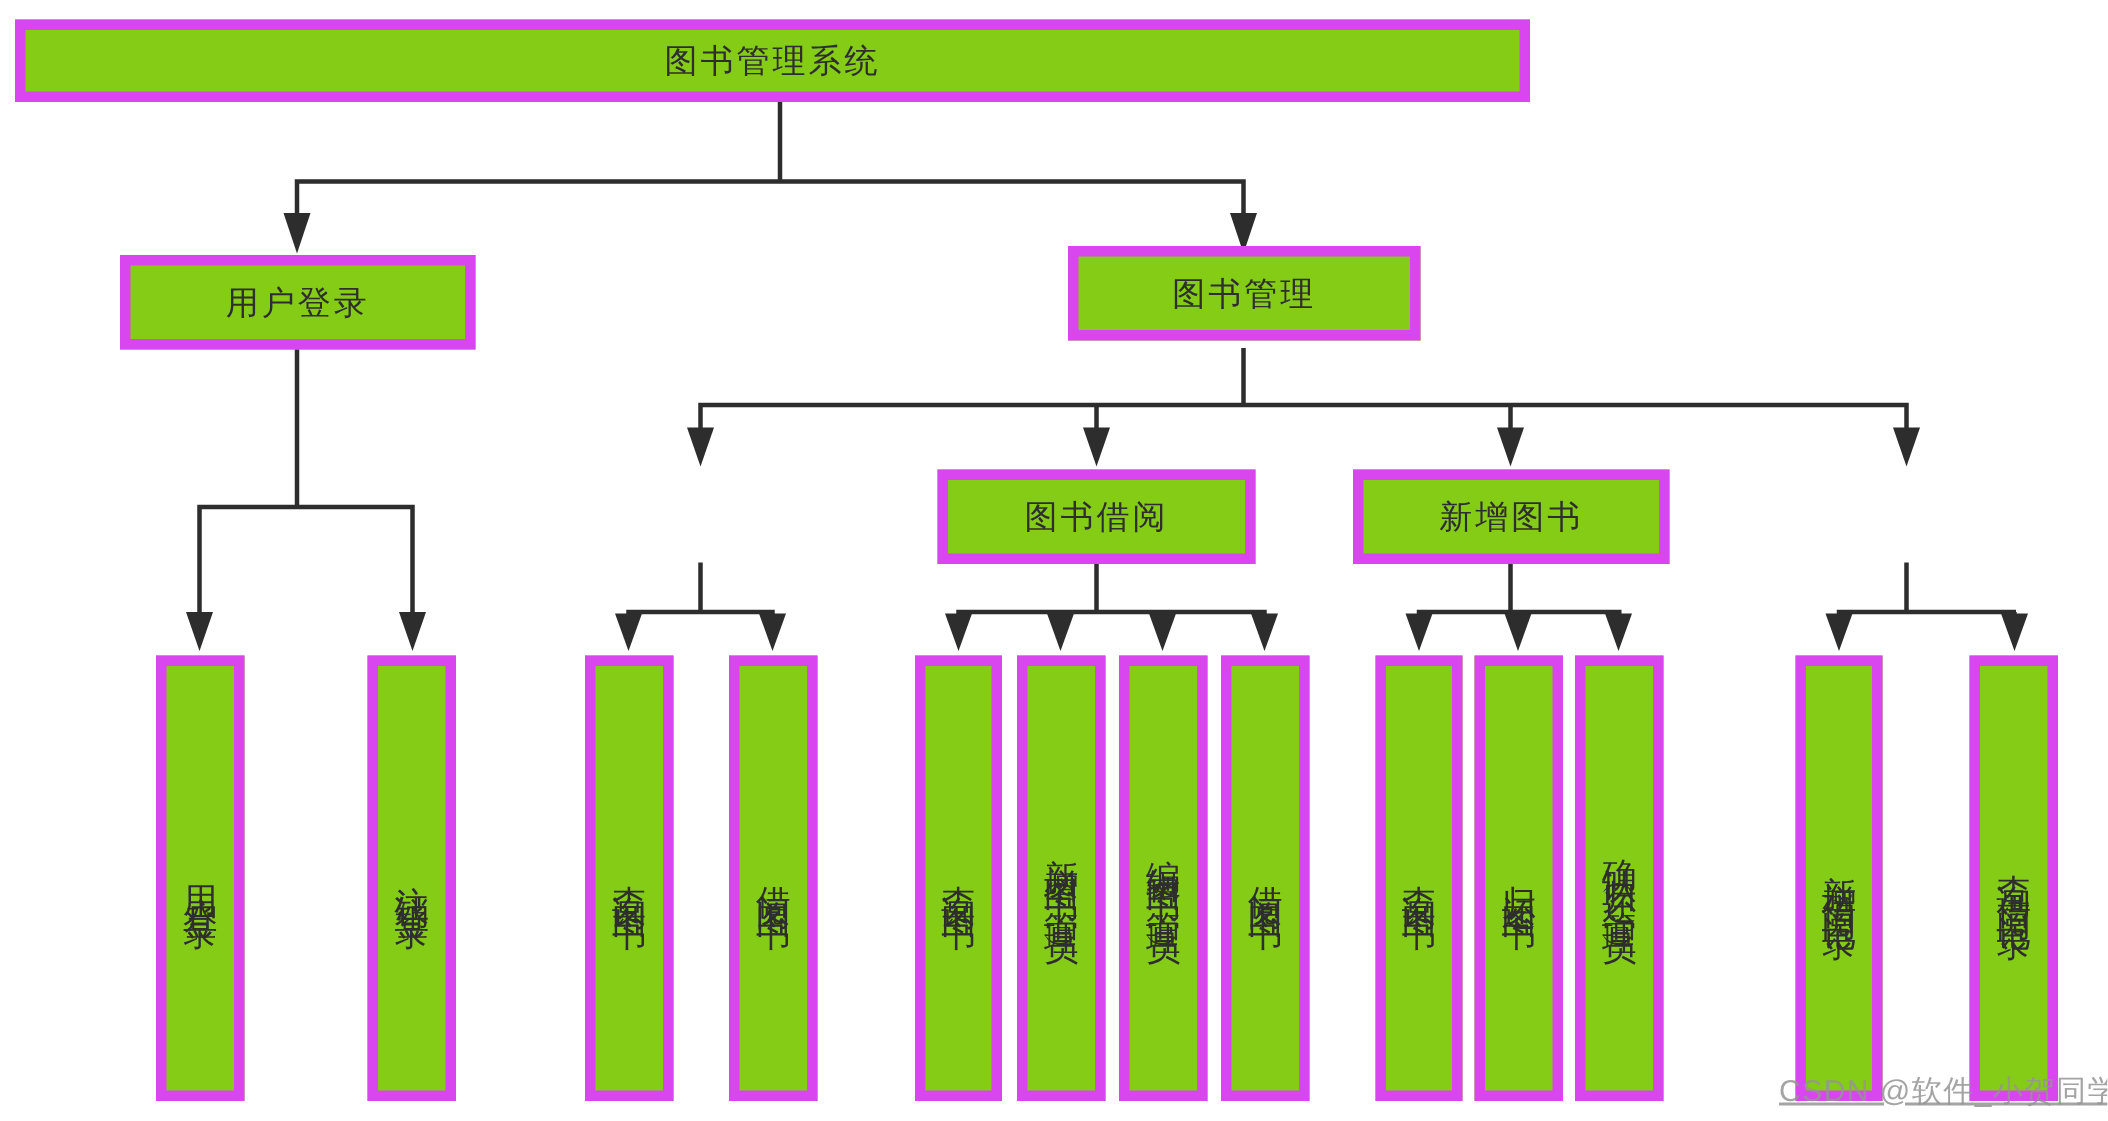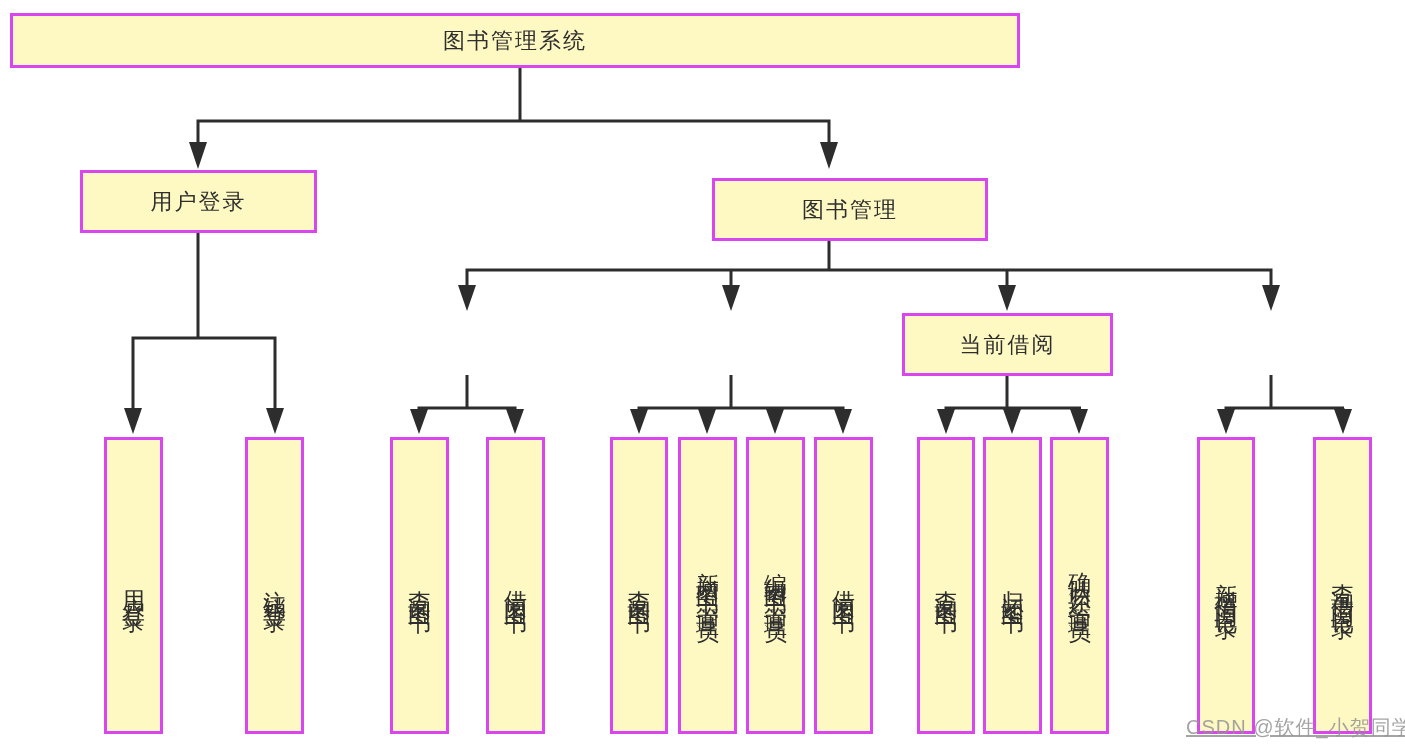--- a/index.html
+++ b/index.html
@@ -12,22 +12,22 @@
     overflow: hidden;
   }
   .connectors {
     position: absolute;
     left: 0; top: 0;
     width: 1405px; height: 747px;
   }
   .node {
     position: absolute;
     box-sizing: border-box;
-    border: 3px solid #d946ef;
-    background: #fef9c3;
+    border: 7px solid #d946ef;
+    background: #84cc16;
     color: #2e2e2e;
     display: flex;
     align-items: center;
     justify-content: center;
     text-align: center;
   }
   .h-node {
     font-size: 22px;
     letter-spacing: 2px;
     white-space: nowrap;
@@ -86,23 +86,24 @@
       <polygon points="1003,409 1021,409 1012,434"></polygon>
       <polygon points="1070,409 1088,409 1079,434"></polygon>
       <polygon points="1217,409 1235,409 1226,434"></polygon>
       <polygon points="1334,409 1352,409 1343,434"></polygon>
     </g>
   </svg>
 
   <div class="node h-node" style="left:10px; top:13px; width:1010px; height:55px;">图书管理系统</div>
 
   <div class="node h-node" style="left:80px; top:170px; width:237px; height:63px;">用户登录</div>
-  <div class="node h-node" style="left:712px; top:178px; width:276px; height:63px;">图书管理</div>
+  <div class="node h-node" style="left:712px; top:164px; width:235px; height:63px;">图书管理</div>
 
-  <div class="node h-node" style="left:902px; top:313px; width:211px; height:63px;">当前借阅</div>
+  <div class="node h-node" style="left:625px; top:313px; width:212px; height:63px;">图书借阅</div>
+  <div class="node h-node" style="left:902px; top:313px; width:211px; height:63px;">新增图书</div>
 
   <div class="node v-node" style="left:104px; top:437px; width:59px; height:297px;">用户登录</div>
   <div class="node v-node" style="left:245px; top:437px; width:59px; height:297px;">注销登录</div>
 
   <div class="node v-node" style="left:390px; top:437px; width:59px; height:297px;">查询图书</div>
   <div class="node v-node" style="left:486px; top:437px; width:59px; height:297px;">借阅图书</div>
 
   <div class="node v-node" style="left:610px; top:437px; width:58px; height:297px;">查询图书</div>
   <div class="node v-node" style="left:678px; top:437px; width:59px; height:297px;">新增图书（管理员）</div>
   <div class="node v-node" style="left:746px; top:437px; width:59px; height:297px;">编辑图书（管理员）</div>

